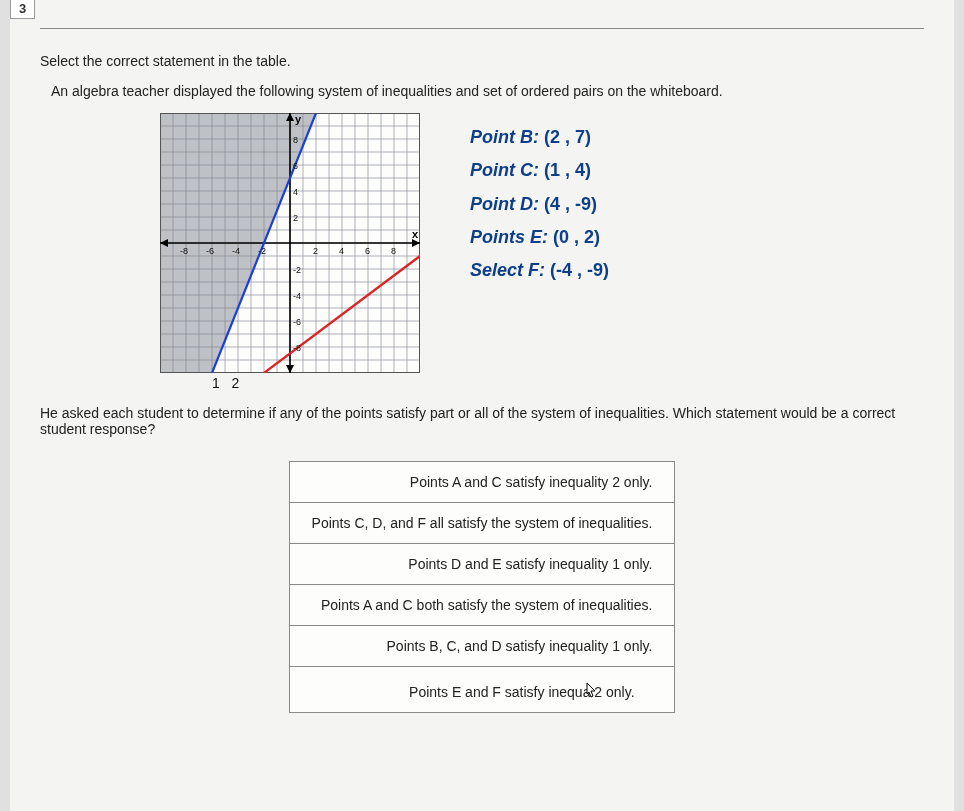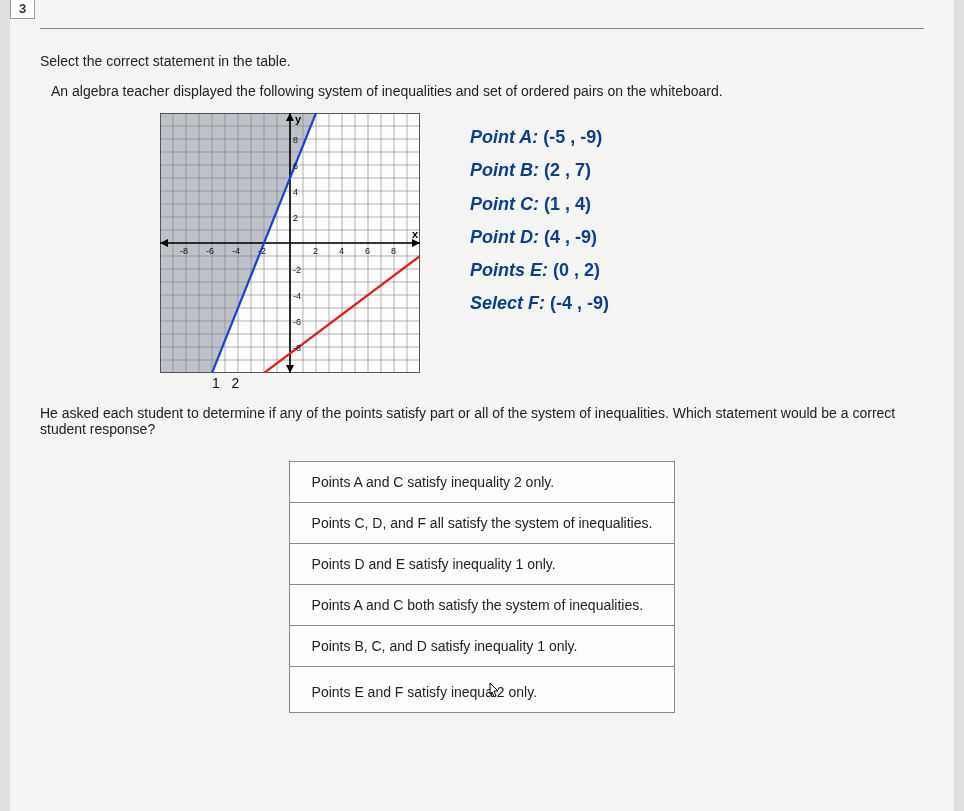--- a/index.html
+++ b/index.html
@@ -36,21 +36,21 @@
   .graph-row { display: flex; align-items: flex-start; gap: 50px; margin-left: 120px; }
   .points-col { font-family: "Comic Sans MS", cursive, sans-serif; color: #0c3e8a; font-size: 18px; line-height: 1.85; font-weight: bold; padding-top: 8px; }
   .points-col .pt-label { font-style: italic; }
   .legend-nums { font-size: 14px; color: #111; margin-left: 10px; margin-top: -2px; }
   .followup { font-size: 14px; color: #222; margin: 14px 0 24px 0; }
   .answers-wrap { display: flex; justify-content: center; }
   .answers { border-collapse: collapse; }
   .answers td {
     border: 1px solid #8a8a8a;
     padding: 12px 22px;
-    text-align: left;
+    text-align: right;
     font-size: 14px;
     background: #fdfdfc;
     cursor: pointer;
   }
   .cursor-ptr {
     display: inline-block;
     width: 14px; height: 16px;
     position: relative;
     top: 3px;
   }
@@ -156,21 +156,20 @@
         <text x="135" y="10" font-size="11" font-weight="bold">y</text>
         <text x="252" y="125" font-size="11" font-weight="bold">x</text>
       </svg>
       <div class="legend-nums" style="margin-left:52px;">
         <span>1</span>&nbsp;&nbsp;
         <span>2</span>
       </div>
     </div>
 
     <div class="points-col">
-      <div><span class="pt-label">Point A:</span> <span>(-5 , -9)</span></div>
       <div><span class="pt-label">Point B:</span> <span>(2 , 7)</span></div>
       <div><span class="pt-label">Point C:</span> <span>(1 , 4)</span></div>
       <div><span class="pt-label">Point D:</span> <span>(4 , -9)</span></div>
       <div><span class="pt-label">Points E:</span> <span>(0 , 2)</span></div>
       <div><span class="pt-label">Select F:</span> <span>(-4 , -9)</span></div>
     </div>
   </div>
 
   <p class="followup">He asked each student to determine if any of the points satisfy part or all of the system of inequalities. Which statement would be a correct student response?</p>
 

